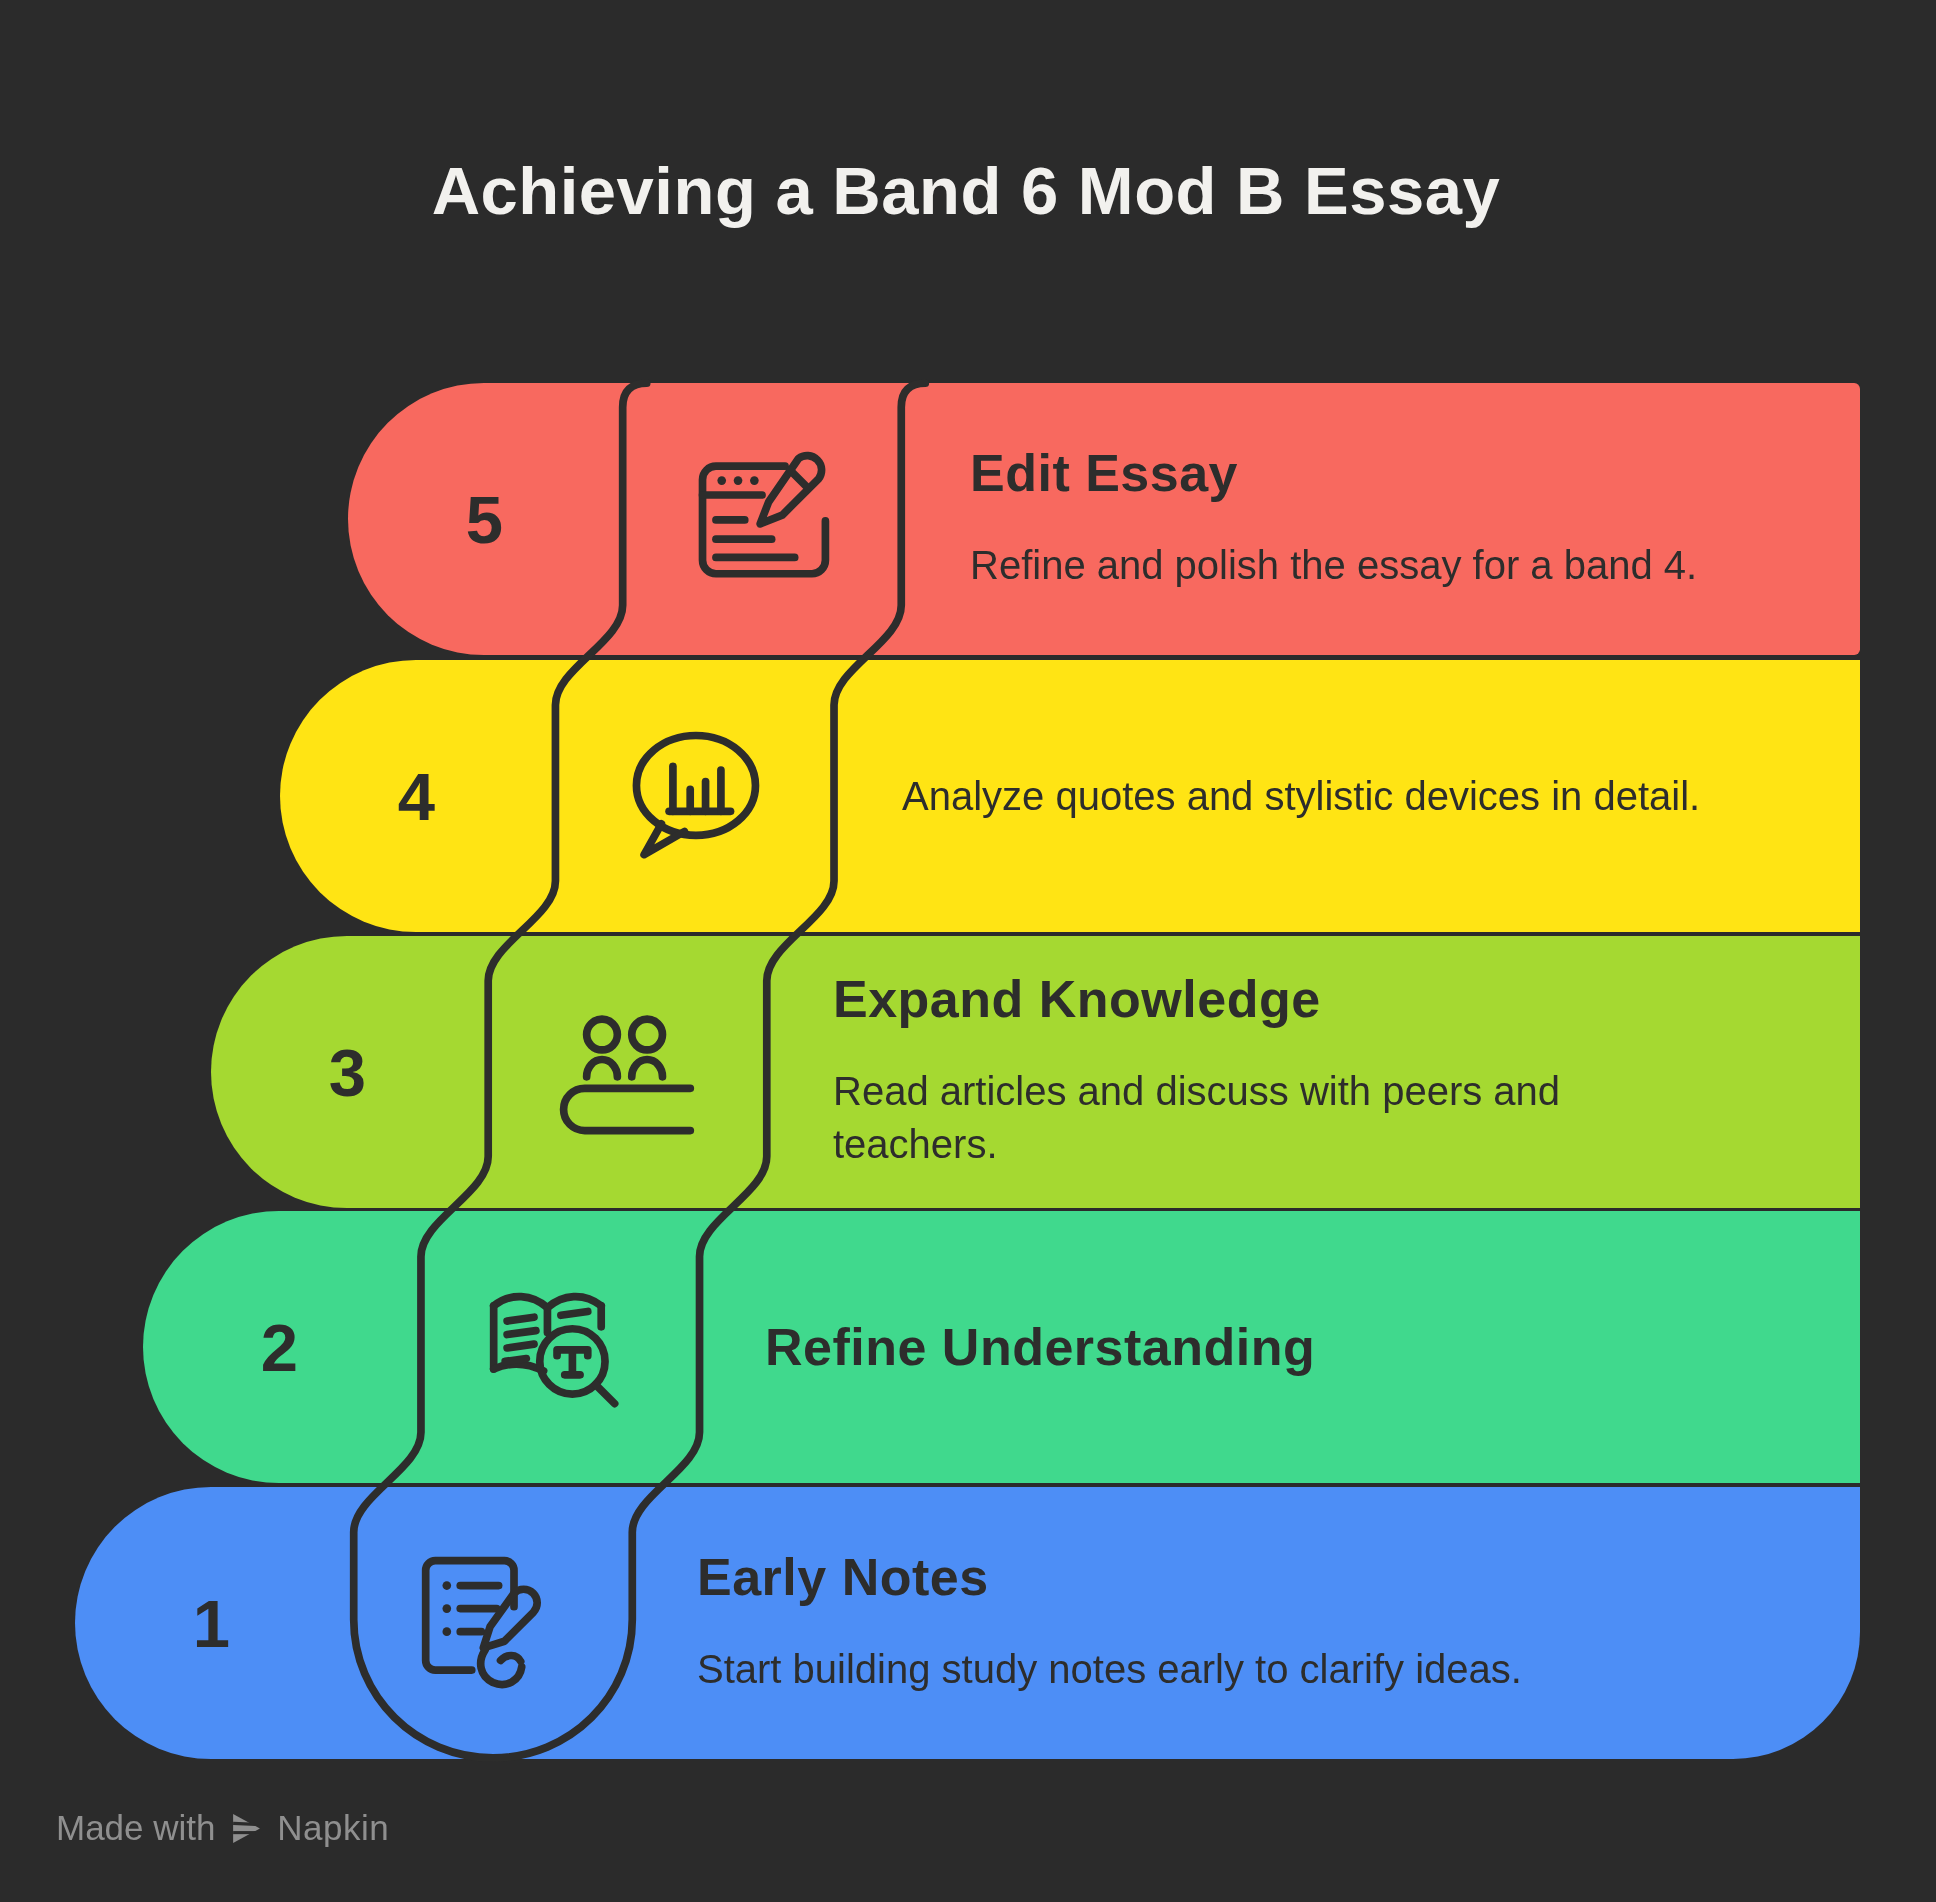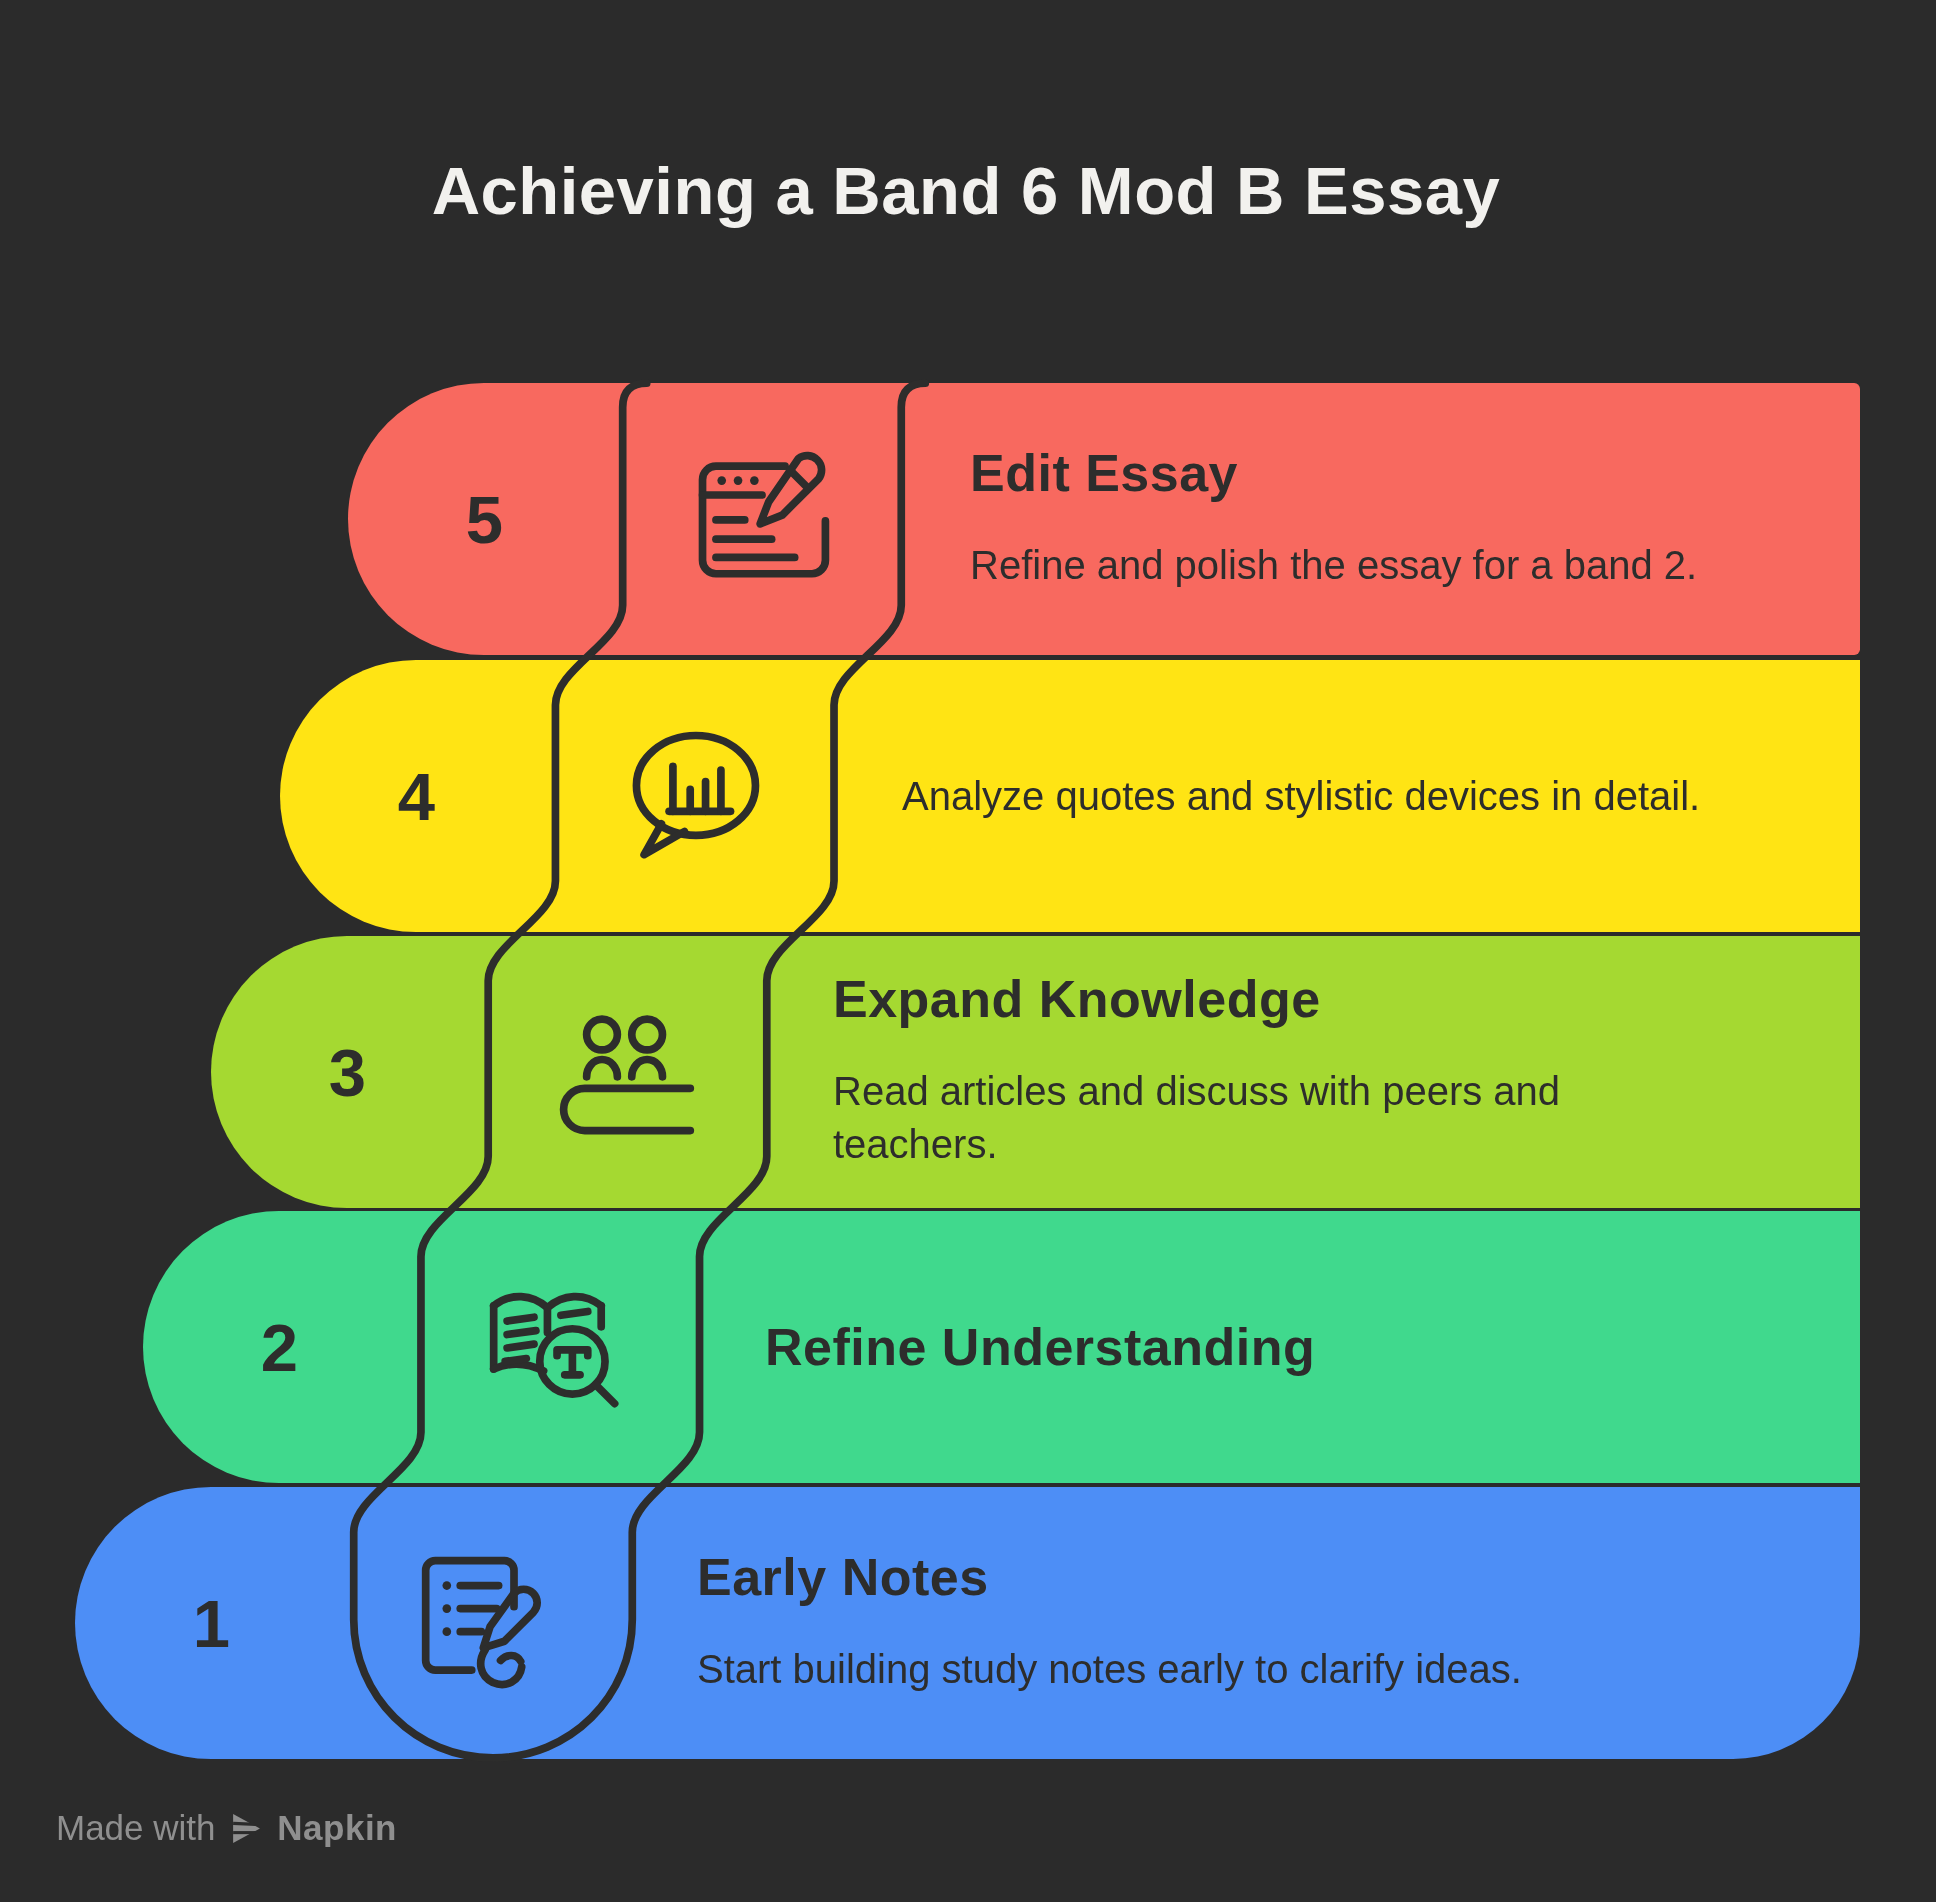--- a/index.html
+++ b/index.html
@@ -42,21 +42,21 @@
     font-size:40px;font-weight:400;line-height:1.32;color:#2D2D2C;white-space:pre-line;
   }
   .weave-overlay{
     position:absolute;left:0;top:0;width:1937px;height:1902px;z-index:5;pointer-events:none;
   }
   .footer{
     position:absolute;left:56px;top:1808px;display:flex;align-items:center;gap:11.5px;
     font-size:35px;color:#8F8F8F;z-index:6;
   }
   .napkin-logo{width:35px;height:35px;margin:0 1.9px;}
-  .brand{letter-spacing:0.5px;font-weight:bold;}
+  .brand{letter-spacing:0.5px;}
 </style>
 </head>
 <body>
 
 <div class="canvas" style="background: rgb(43, 43, 43);">
 
   <div class="main-title" style="color: rgb(242, 241, 238);">Achieving a Band 6 Mod B Essay</div>
 
   <div class="step step-0" style="background: rgb(248, 105, 95);">
     <div class="step-number">5</div>
@@ -69,21 +69,21 @@
         <circle class="icon-fill" cx="66" cy="35" r="4.5"></circle>
         <line class="icon-stroke" x1="26" y1="76" x2="56" y2="76"></line>
         <line class="icon-stroke" x1="26" y1="96" x2="84" y2="96"></line>
         <line class="icon-stroke" x1="26" y1="115" x2="108" y2="115"></line>
         <path class="icon-stroke" d="M112 12 a15 15 0 0 1 21 21 L95 71 L72 80 L81 57 Z"></path>
         <line class="icon-stroke" x1="103" y1="24" x2="121" y2="42"></line>
       </svg>
     </div>
     <div class="step-content">
       <div class="step-title">Edit Essay</div>
-      <div class="step-desc">Refine and polish the essay for a band 2.</div>
+      <div class="step-desc">Refine and polish the essay for a band 4.</div>
     </div>
   </div>
 
   <div class="step step-1" style="background: rgb(255, 228, 20);">
     <div class="step-number">4</div>
     <div class="step-icon">
       <svg viewBox="0 0 150 150">
         <ellipse class="icon-stroke" cx="76" cy="64" rx="62" ry="52"></ellipse>
         <path class="icon-stroke" d="M40 104 L22 136 L64 112"></path>
         <path class="icon-stroke" d="M48 91 H112"></path>

